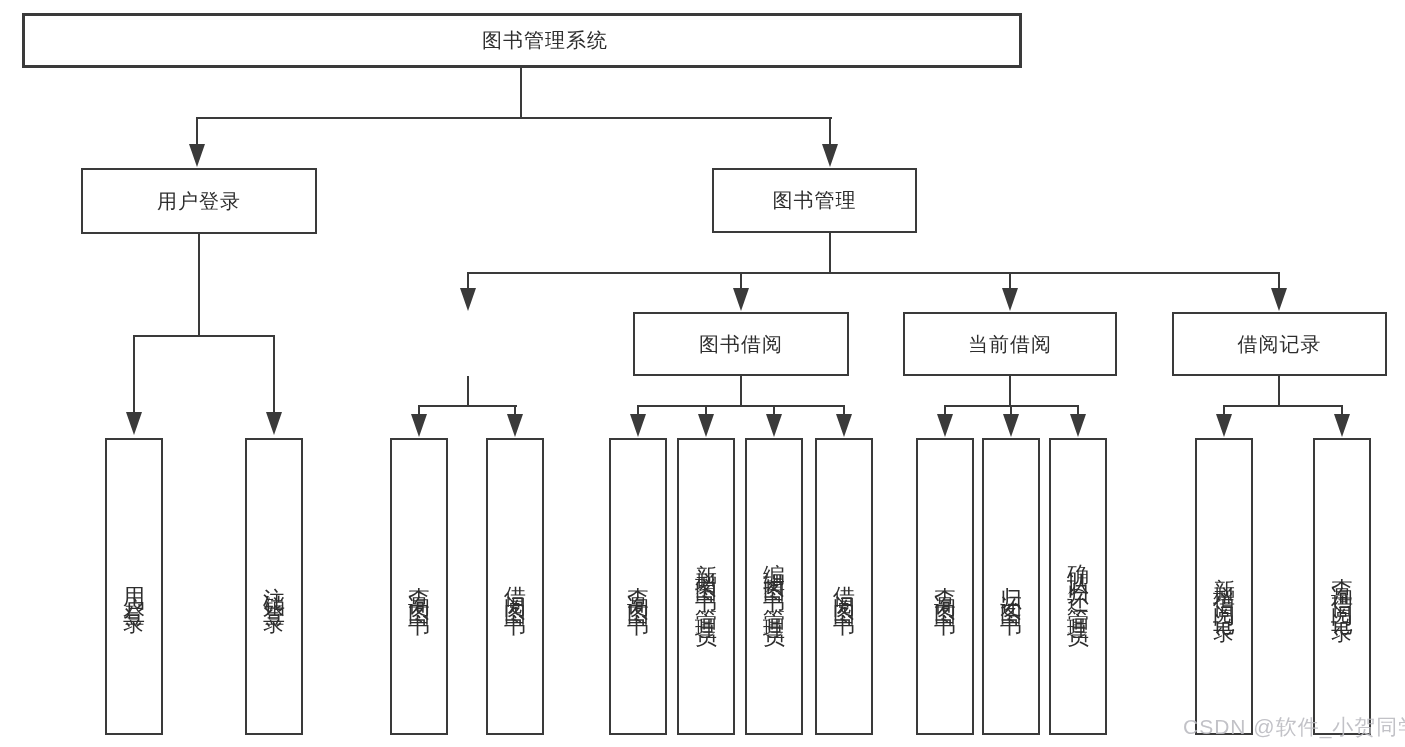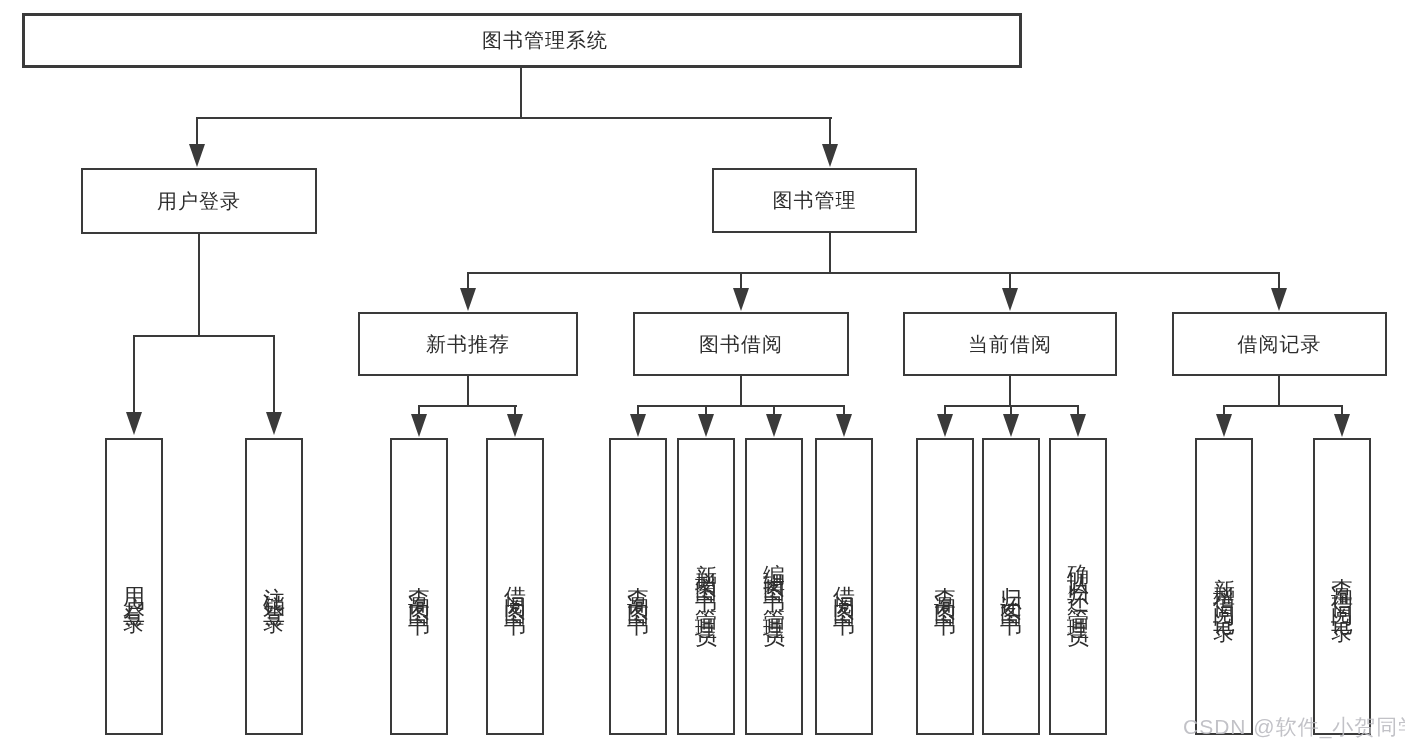--- a/index.html
+++ b/index.html
@@ -102,23 +102,20 @@
   <div class="hline" style="left:467px; top:272px; width:813px;"></div>
   <div class="vline" style="left:467px; top:272px; height:18px;"></div>
   <div class="arrow" style="left:460px; top:288px;"></div>
   <div class="vline" style="left:740px; top:272px; height:18px;"></div>
   <div class="arrow" style="left:733px; top:288px;"></div>
   <div class="vline" style="left:1009px; top:272px; height:18px;"></div>
   <div class="arrow" style="left:1002px; top:288px;"></div>
   <div class="vline" style="left:1278px; top:272px; height:18px;"></div>
   <div class="arrow" style="left:1271px; top:288px;"></div>
 
-  <div class="node" style="left:358px; top:312px; width:220px; height:64px;">
-    <span>新书推荐</span>
-  </div>
   <div class="node" style="left:903px; top:312px; width:214px; height:64px;">
     <span>当前借阅</span>
   </div>
   <div class="node" style="left:633px; top:312px; width:216px; height:64px;">
     <span>图书借阅</span>
   </div>
   <div class="node" style="left:1172px; top:312px; width:215px; height:64px;">
     <span>借阅记录</span>
   </div>
 

